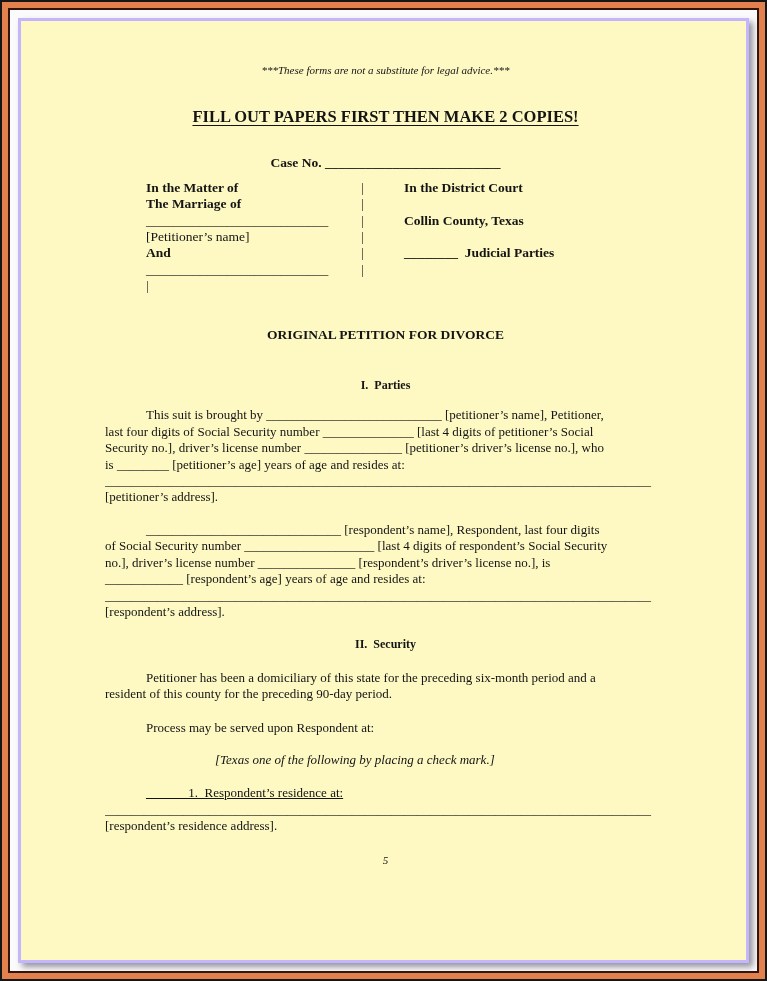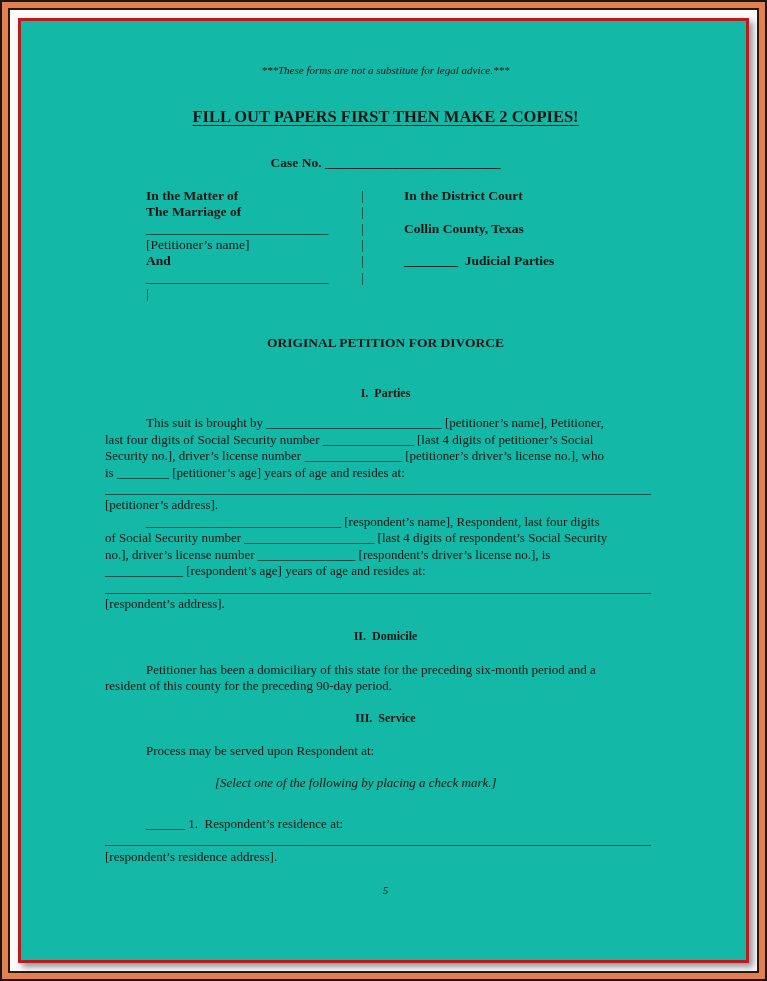--- a/index.html
+++ b/index.html
@@ -4,55 +4,55 @@
 <style>
   html,body{margin:0;padding:0;}
   body{
     width:767px;height:981px;position:relative;background:#ffffff;
     font-family:"Liberation Serif","DejaVu Serif",serif;color:#141414;
     overflow:hidden;
   }
   .frame-orange{position:absolute;inset:0;background:#E2804E;border:2px solid #161616;box-sizing:border-box;}
   .frame-dark{position:absolute;inset:8px;background:#FBFBFC;border:2px solid #32140A;box-sizing:border-box;}
   .page{
-    position:absolute;inset:18px;background:#14b8a6;
-    border:3px solid #b91c1c;box-sizing:border-box;
+    position:absolute;inset:18px;background:#fef9c3;
+    border:3px solid #c4b5fd;box-sizing:border-box;
     box-shadow:4px 4px 6px rgba(95,95,110,0.65);
   }
   .page-content{
     padding:41px 80px 0 84px;
     font-size:13px;line-height:16.4px;
   }
   .disclaimer{text-align:center;font-style:italic;font-size:11px;}
   .main-title{
     text-align:center;font-weight:bold;font-size:16.5px;line-height:19px;
     margin-top:29px;text-decoration:underline;text-underline-offset:3px;
   }
   .case-line{text-align:center;font-weight:bold;font-size:13.5px;margin-top:29px;}
-  .caption{margin-top:16px;margin-left:41px;font-size:13.5px;line-height:16.4px;}
+  .caption{margin-top:8px;margin-left:41px;font-size:13.5px;line-height:16.4px;}
   .cap-row{display:flex;}
   .cap-left{width:215px;white-space:pre;}
   .cap-pipe{width:43px;color:#2b2b2b;}
   .cap-right{flex:1;white-space:pre;font-family:Liberation Serif, serif;}
   .b{font-weight:bold;}
   .doc-heading{text-align:center;font-weight:bold;font-size:13.5px;margin-top:32px;white-space:pre-wrap;}
   .sec-heading{text-align:center;font-weight:bold;font-size:12px;white-space:pre-wrap;}
   .h-parties{margin-top:34px;}
   .h-domicile{margin-top:16px;}
   .h-service{margin-top:15px;}
   .para{white-space:pre-wrap;text-indent:41px;}
   .p1{margin-top:14px;}
-  .p2{}
+  .p2{margin-top:16px;}
   .p-domicile{margin-top:17px;}
   .fill-line{white-space:pre;overflow:hidden;height:16.4px;letter-spacing:0;}
   .label-line{white-space:pre-wrap;}
   .indent-line{padding-left:41px;white-space:pre-wrap;}
   .process-line{margin-top:17px;}
   .select-line{margin-top:16px;padding-left:110px;font-style:italic;white-space:pre-wrap;}
-  .option-line{margin-top:24px;}
+  .option-line{margin-top:17px;text-decoration:underline;}
   .footer{ text-align:center;font-style:italic;font-size:11px;line-height:13.5px;margin-top:19px;}
 </style>
 </head>
 <body>
 
 <div class="frame-orange"></div>
 <div class="frame-dark"></div>
 
 <div class="page">
   <div class="page-content">
@@ -111,28 +111,27 @@
     <div class="fill-line">____________________________________________________________________________________</div>
     <div class="label-line">[petitioner’s address].</div>
 
     <div class="para p2">______________________________ [respondent’s name], Respondent, last four digits
 of Social Security number ____________________ [last 4 digits of respondent’s Social Security
 no.], driver’s license number _______________ [respondent’s driver’s license no.], is
 ____________ [respondent’s age] years of age and resides at:</div>
     <div class="fill-line">____________________________________________________________________________________</div>
     <div class="label-line">[respondent’s address].</div>
 
-    <div class="sec-heading h-domicile">II.  Domicile</div>
+    <div class="sec-heading h-domicile">II.  Security</div>
     <div class="para p-domicile">Petitioner has been a domiciliary of this state for the preceding six-month period and a
 resident of this county for the preceding 90-day period.</div>
 
-    <div class="sec-heading h-service">III.  Service</div>
 
     <div class="indent-line process-line">Process may be served upon Respondent at:</div>
-    <div class="select-line">[Select one of the following by placing a check mark.]</div>
+    <div class="select-line">[Texas one of the following by placing a check mark.]</div>
     <div class="indent-line option-line">______ 1.  Respondent’s residence at:</div>
     <div class="fill-line">____________________________________________________________________________________</div>
     <div class="label-line">[respondent’s residence address].</div>
 
     <div class="footer">
       <div>5</div>
     </div>
 
   </div>
 </div>

